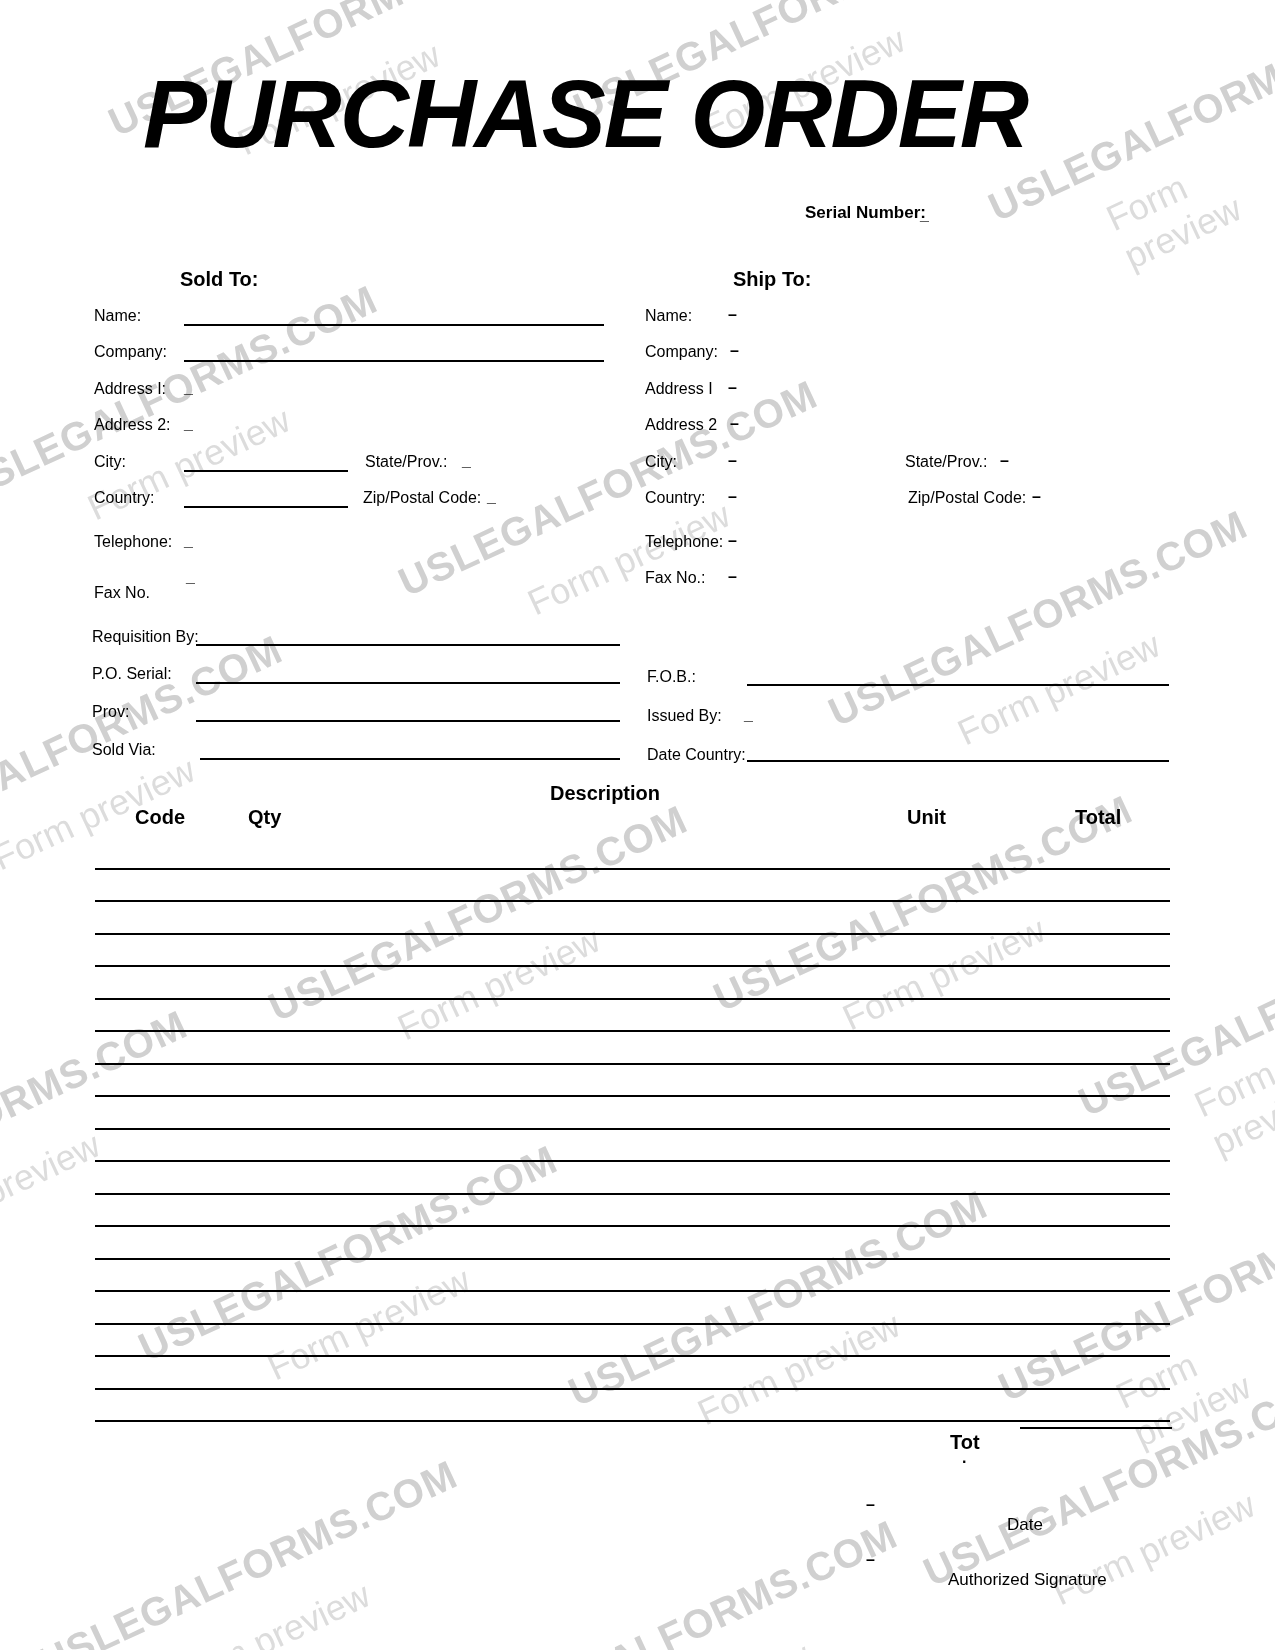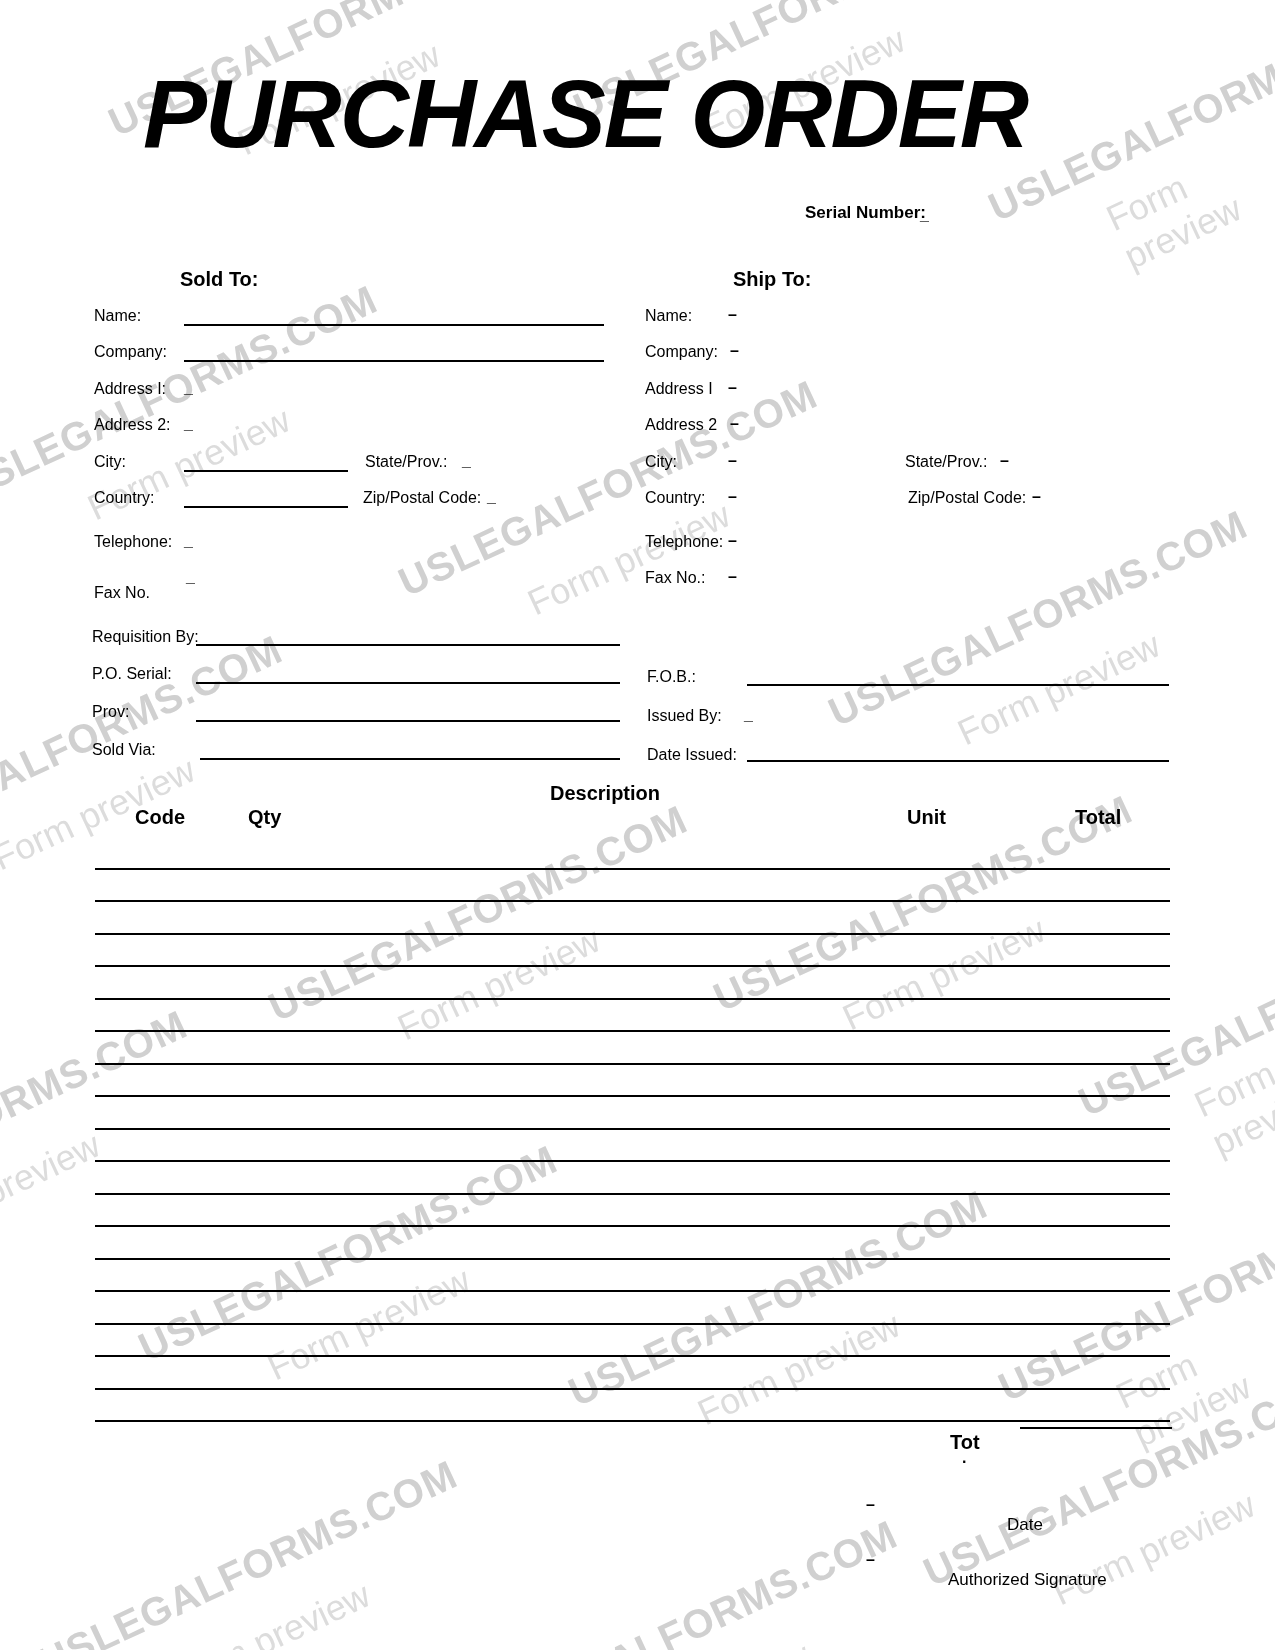--- a/index.html
+++ b/index.html
@@ -151,21 +151,21 @@
 
     <div class="abs lbl" style="left:92px;top:740px">Sold Via:</div>
     <div class="hline" style="left:200px;top:758px;width:420px"></div>
 
     <div class="abs lbl" style="left:647px;top:667px">F.O.B.:</div>
     <div class="hline" style="left:747px;top:684px;width:422px"></div>
 
     <div class="abs lbl" style="left:647px;top:706px">Issued By:</div>
     <div class="abs mark" style="left:744px;top:706px">_</div>
 
-    <div class="abs lbl" style="left:647px;top:745px">Date Issued:</div>
+    <div class="abs lbl" style="left:647px;top:745px">Date Country:</div>
     <div class="hline" style="left:747px;top:760px;width:422px"></div>
 
     <div class="abs th" style="left:135px;top:806px">Code</div>
     <div class="abs th" style="left:248px;top:806px">Qty</div>
     <div class="abs th" style="left:550px;top:782px">Description</div>
     <div class="abs th" style="left:907px;top:806px">Unit</div>
     <div class="abs th" style="left:1075px;top:806px">Total</div>
 
     <div id="table-lines">
         <div class="hline" style="left: 95px; width: 1075px; top: 868px;"></div>

